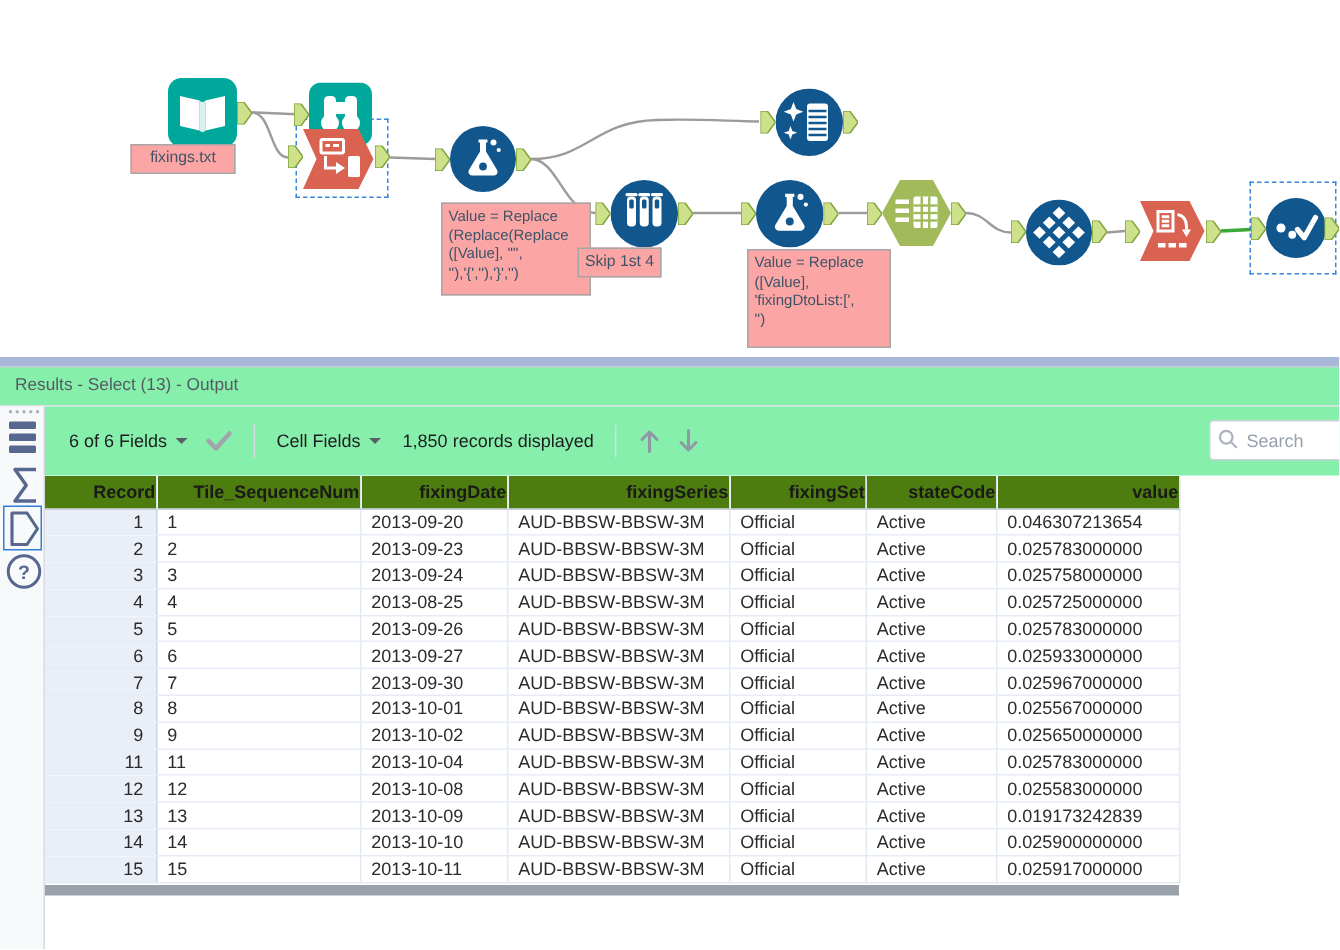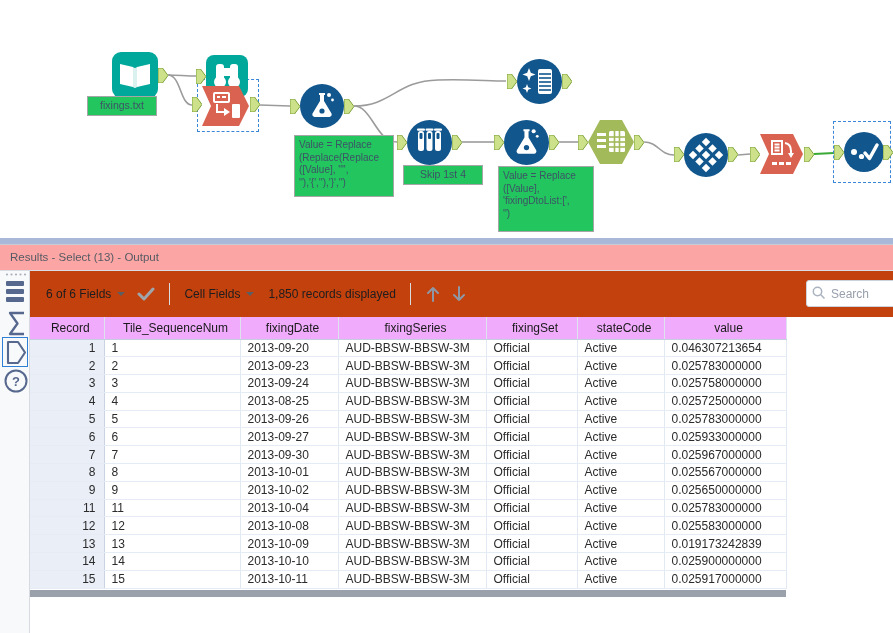--- a/index.html
+++ b/index.html
@@ -8,59 +8,59 @@
     position:relative; width:893px; height:633px; overflow:hidden;
     font-family:"Liberation Sans", sans-serif; background:#fff;
   }
   
   .canvas { position:absolute; left:0; top:0; width:893px; height:238px; background:#fff; }
   .tool { position:absolute; }
   .anchor { position:absolute; width:10px; height:15px; }
   .selbox { position:absolute; border:1px dashed #3a86d8; background:transparent; }
   .wires { position:absolute; left:0; top:0; pointer-events:none; }
   .anno {
-    position:absolute; background:#22c55e; border:1px solid #a6a6a6; color:#3e5366;
+    position:absolute; background:#fca5a5; border:1px solid #a6a6a6; color:#3e5366;
     font-size:10px; line-height:1.25; padding:3px 4px; white-space:pre-line; overflow:hidden;
   }
   .lbl { text-align:center; white-space:nowrap; padding:2px 3px; font-size:10.5px; }
   
   .splitter { position:absolute; left:0; top:238px; width:893px; height:6px; background:#a9b8d8; }
   .rheader {
-    position:absolute; left:0; top:244px; width:893px; height:27px; background:#fca5a5;
+    position:absolute; left:0; top:244px; width:893px; height:27px; background:#86efac;
     border-top:1px solid #c8ccd4; border-bottom:1px solid #d9dce3;
     color:#555b63; font-size:11.5px; line-height:25px; padding-left:10px;
   }
   .rbody { position:absolute; left:0; top:271px; width:893px; height:362px; background:#fff; }
   .sidebar {
     position:absolute; left:0; top:0; width:30px; height:362px;
     background:#f8f9fb; border-right:1px solid #d7dae0;
   }
   .sideicon { position:absolute; left:4px; }
   .selicon { position:absolute; left:2px; top:66px; width:26px; height:30px; border:1px solid #2f7fd6; }
   .rcontent { position:absolute; left:30px; top:0; width:863px; height:362px; }
   .toolbar {
     position:relative; height:46px; display:flex; align-items:center; padding-left:16px;
-    color:#1d1d1f; font-size:12px; background:#c2410c;
+    color:#1d1d1f; font-size:12px; background:#86efac;
   }
   .tbtn { display:flex; align-items:center; gap:6px; cursor:default; }
   .caret { width:0; height:0; border-left:4px solid transparent; border-right:4px solid transparent; border-top:4.5px solid #5a5f66; }
   .sep { width:1px; height:22px; background:#d8dbe0; margin:0 14px; }
   .search { position:absolute; right:-9px; top:9px; width:96px; height:27px; }
   .search input {
     width:100%; height:100%; border:1px solid #ccd2dc; border-radius:3px;
     padding:0 6px 0 24px; font-size:12px; color:#333; outline:none;
     font-family:"Liberation Sans", sans-serif;
   }
   .search input::placeholder { color:#98a0ad; }
   .search svg { position:absolute; left:6px; top:6px; }
   
   .gridwrap { position:absolute; left:0; top:46px; }
   table { border-collapse:collapse; table-layout:fixed; width:756px; font-size:12px; }
   th {
-    text-align:center; font-weight:normal; height:22px; padding:0 0 0 7px; background:#f0abfc;
+    text-align:right; font-weight:bold; height:22px; padding:0 0 0 7px; background:#4d7c0f;
     color:#1a1a1a; border-right:1px solid #dce3ee; border-bottom:1px solid #c4cede; white-space:nowrap; overflow:hidden;
   }
   td {
     height:17.8px; padding:0 0 0 7px; background:#fff; color:#2b2b2b;
     border-right:1px solid #e3e9f2; border-bottom:1px solid #e6ecf5; white-space:nowrap; overflow:hidden;
   }
   td.rec { background:#e9eef7; text-align:right; padding:0 8px 0 0; border-right:1px solid #c9d3e2; }
   .endstrip { width:756px; height:7px; background:#9aa1aa; margin-top:1px; }
 </style>
 </head>
@@ -299,21 +299,21 @@
         </svg></div>
     <div class="anchor" style="left:883px;top:145px;"><svg width="10" height="15" viewBox="0 0 10 15">
           <polygon points="0,0 4.5,0 10,7.5 4.5,15 0,15" fill="#CDE08A" stroke="#7FA43C"></polygon>
         </svg></div>
 
     <div class="anno lbl" style="left:87px;top:96px;width:70px;height:20px;">fixings.txt</div>
     <div class="anno" style="left:294px;top:135px;width:100px;height:62px;">Value = Replace
 (Replace(Replace
 ([Value], '"',
 ''),'{',''),'}','')</div>
-    <div class="anno lbl" style="left:403px;top:165px;width:80px;height:20px;">Skip 1st 4</div>
+    <div class="anno lbl" style="left:385px;top:165px;width:56px;height:20px;">Skip 1st 4</div>
     <div class="anno" style="left:498px;top:166px;width:96px;height:66px;">Value = Replace
 ([Value],
 'fixingDtoList:[',
 '')</div>
   </div>
 
   <div class="splitter"></div>
 
   <div class="rheader">
     <span>Results - Select (13) - Output</span>

